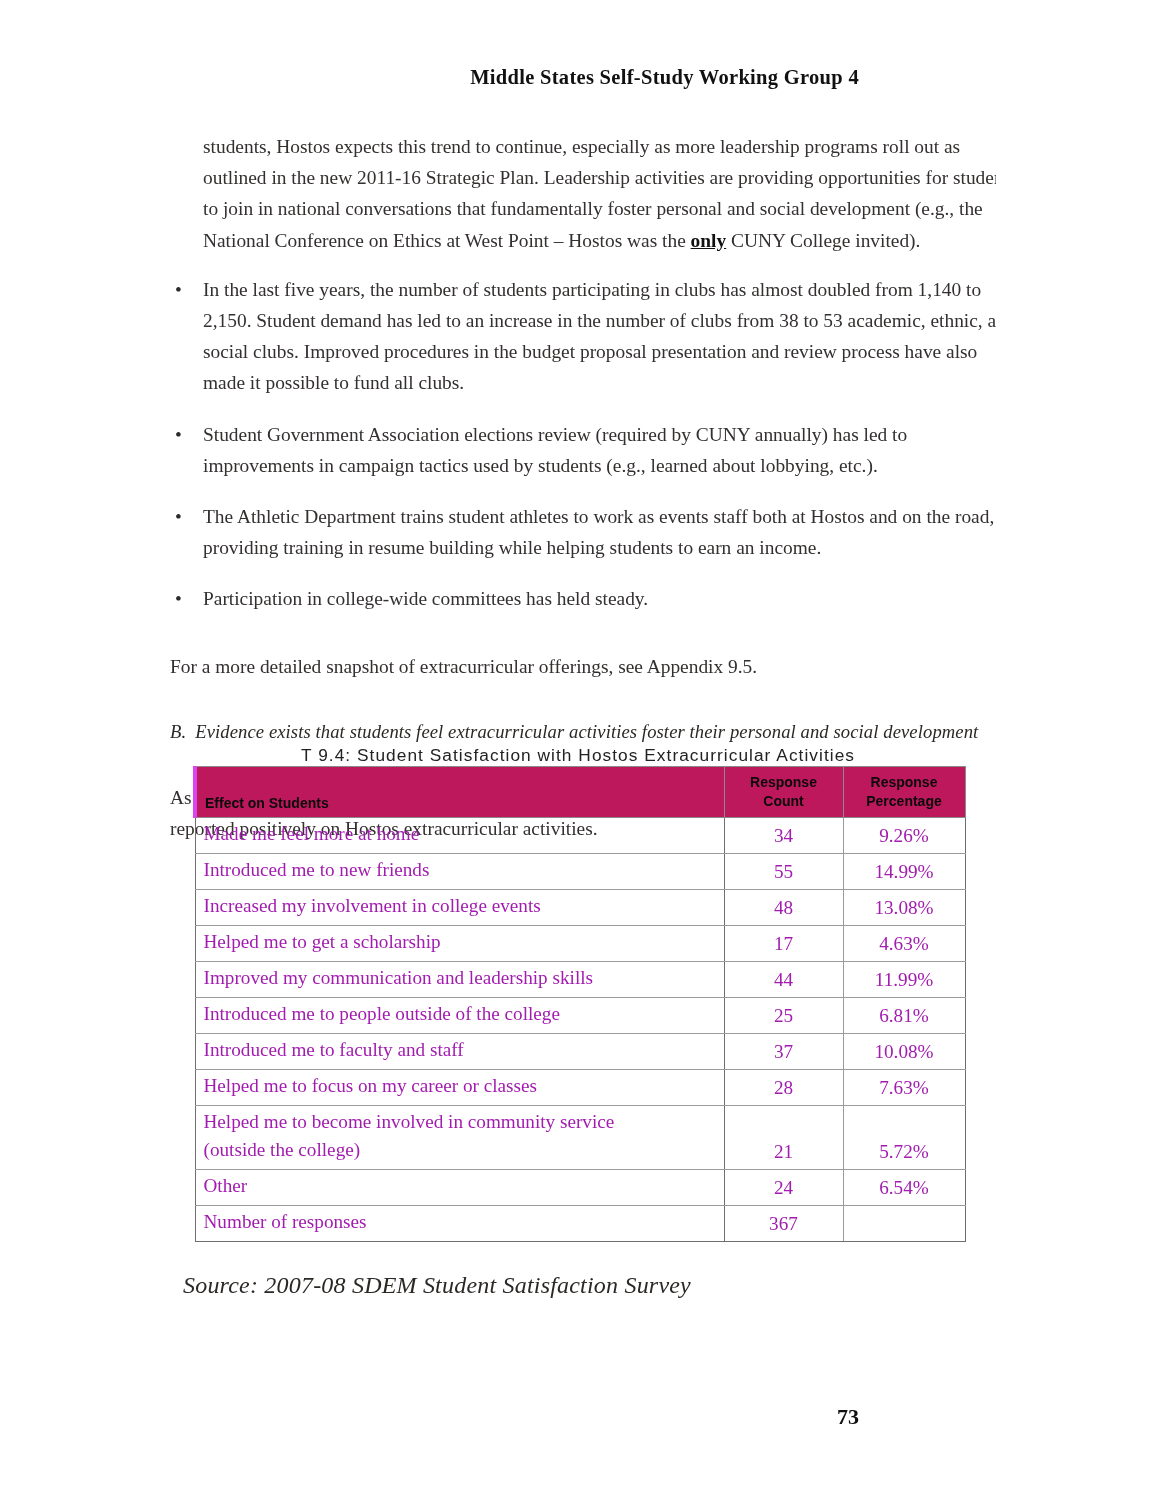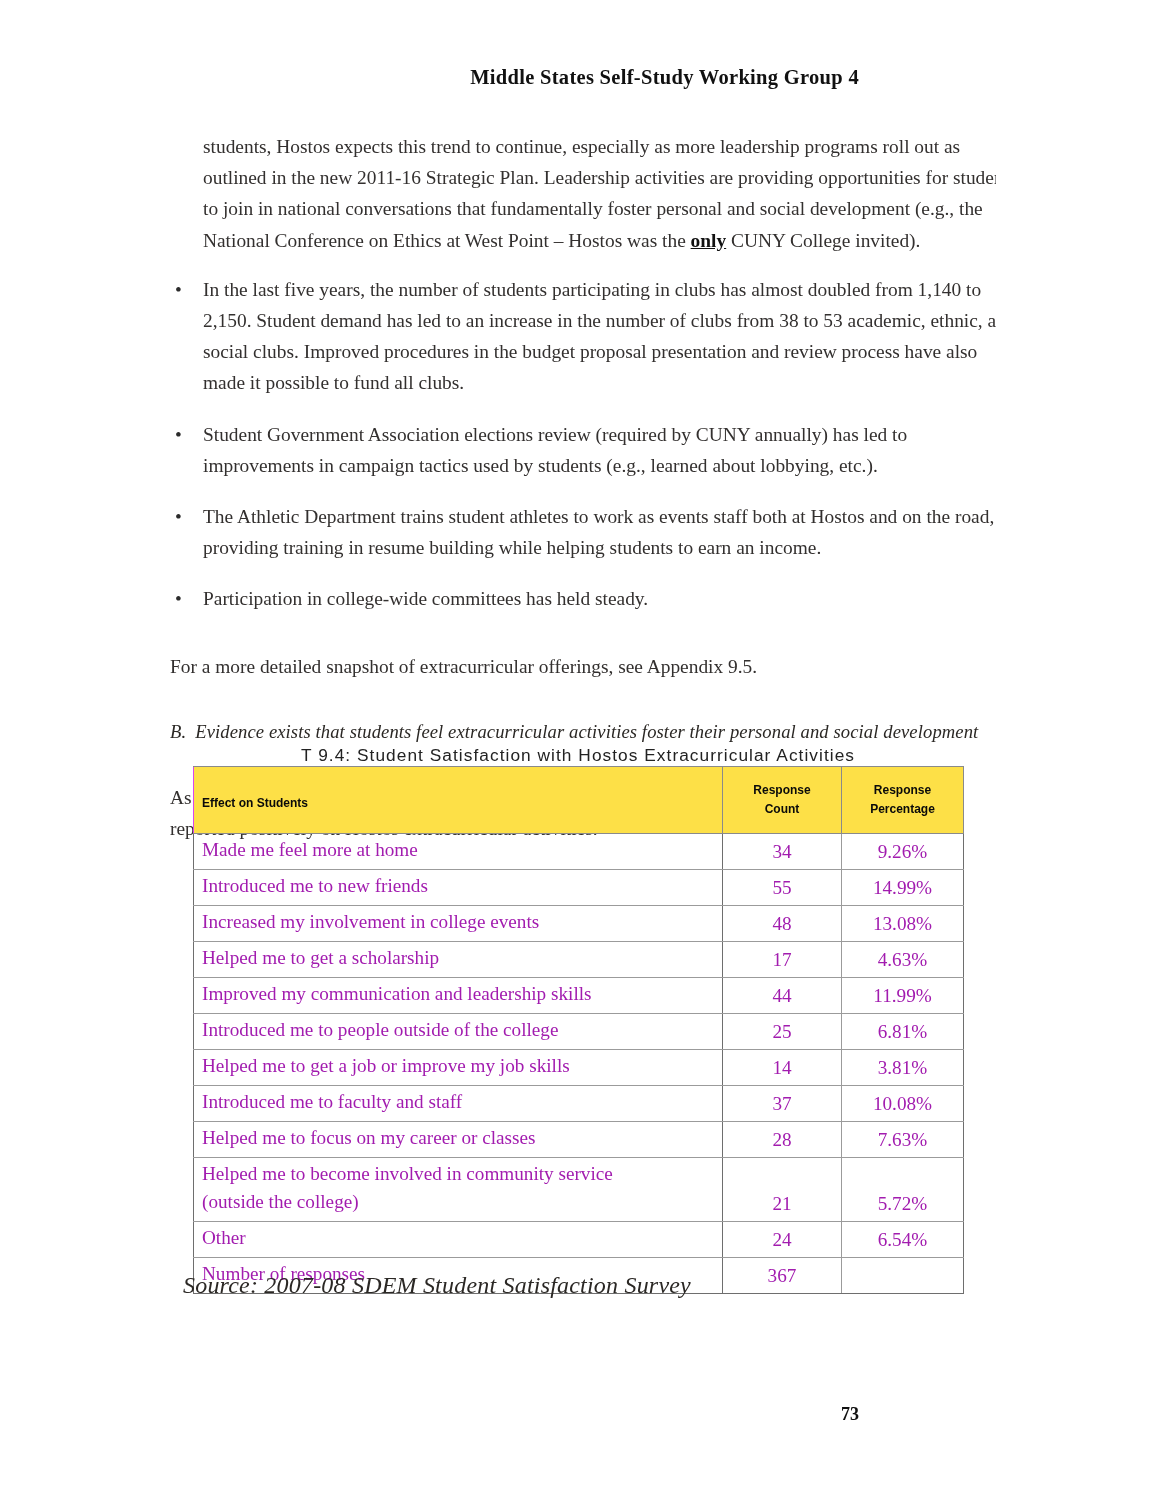--- a/index.html
+++ b/index.html
@@ -123,35 +123,35 @@
     width: 770px;
     border-collapse: collapse;
     table-layout: fixed;
     border: 1px solid #6e6e6e;
   }
   .data-table col.c-effect  { width: 529px; }
   .data-table col.c-count   { width: 119px; }
   .data-table col.c-pct     { width: 122px; }
 
   .data-table thead th {
-    background: #fde047;
+    background: #be185d;
     font-family: "Liberation Sans", sans-serif;
     font-weight: bold;
-    font-size: 12px;
+    font-size: 14px;
     line-height: 19px;
     color: #0a0a0a;
     height: 46px;
     padding: 0;
     border: 1px solid #8a8a8a;
   }
   .data-table thead th.th-effect {
     text-align: left;
     vertical-align: bottom;
-    padding: 0 0 20px 8px;
-    border-left: 1px solid #d946ef;
+    padding: 0 0 4px 8px;
+    border-left: 4px solid #d946ef;
   }
   .data-table thead th.th-num {
     text-align: center;
     vertical-align: middle;
   }
 
   .data-table tbody td {
     font-family: "Liberation Serif", serif;
     font-size: 19.2px;
     line-height: 28px;
@@ -197,21 +197,21 @@
 
   
   .page-number {
     position: absolute;
     top: 1404px;
     left: 13px;
     right: 137px;
     text-align: right;
     font-family: "Liberation Serif", serif;
     font-weight: bold;
-    font-size: 18px;
+    font-size: 22px;
     color: #111111;
   }
 </style>
 </head>
 <body>
 
 <div class="page">
 
   <div class="running-header">Middle States Self-Study Working Group 4</div>
 
@@ -274,25 +274,20 @@
         <td class="cell-effect">Improved my communication and leadership skills</td>
         <td class="cell-num">44</td>
         <td class="cell-pct">11.99%</td>
       </tr>
       <tr class="row-1line">
         <td class="cell-effect">Introduced me to people outside of the college</td>
         <td class="cell-num">25</td>
         <td class="cell-pct">6.81%</td>
       </tr>
       <tr class="row-1line">
-        <td class="cell-effect">Helped me to get a job or improve my job skills</td>
-        <td class="cell-num">14</td>
-        <td class="cell-pct">3.81%</td>
-      </tr>
-      <tr class="row-1line">
         <td class="cell-effect">Introduced me to faculty and staff</td>
         <td class="cell-num">37</td>
         <td class="cell-pct">10.08%</td>
       </tr>
       <tr class="row-1line">
         <td class="cell-effect">Helped me to focus on my career or classes</td>
         <td class="cell-num">28</td>
         <td class="cell-pct">7.63%</td>
       </tr>
       <tr class="row-2line">

